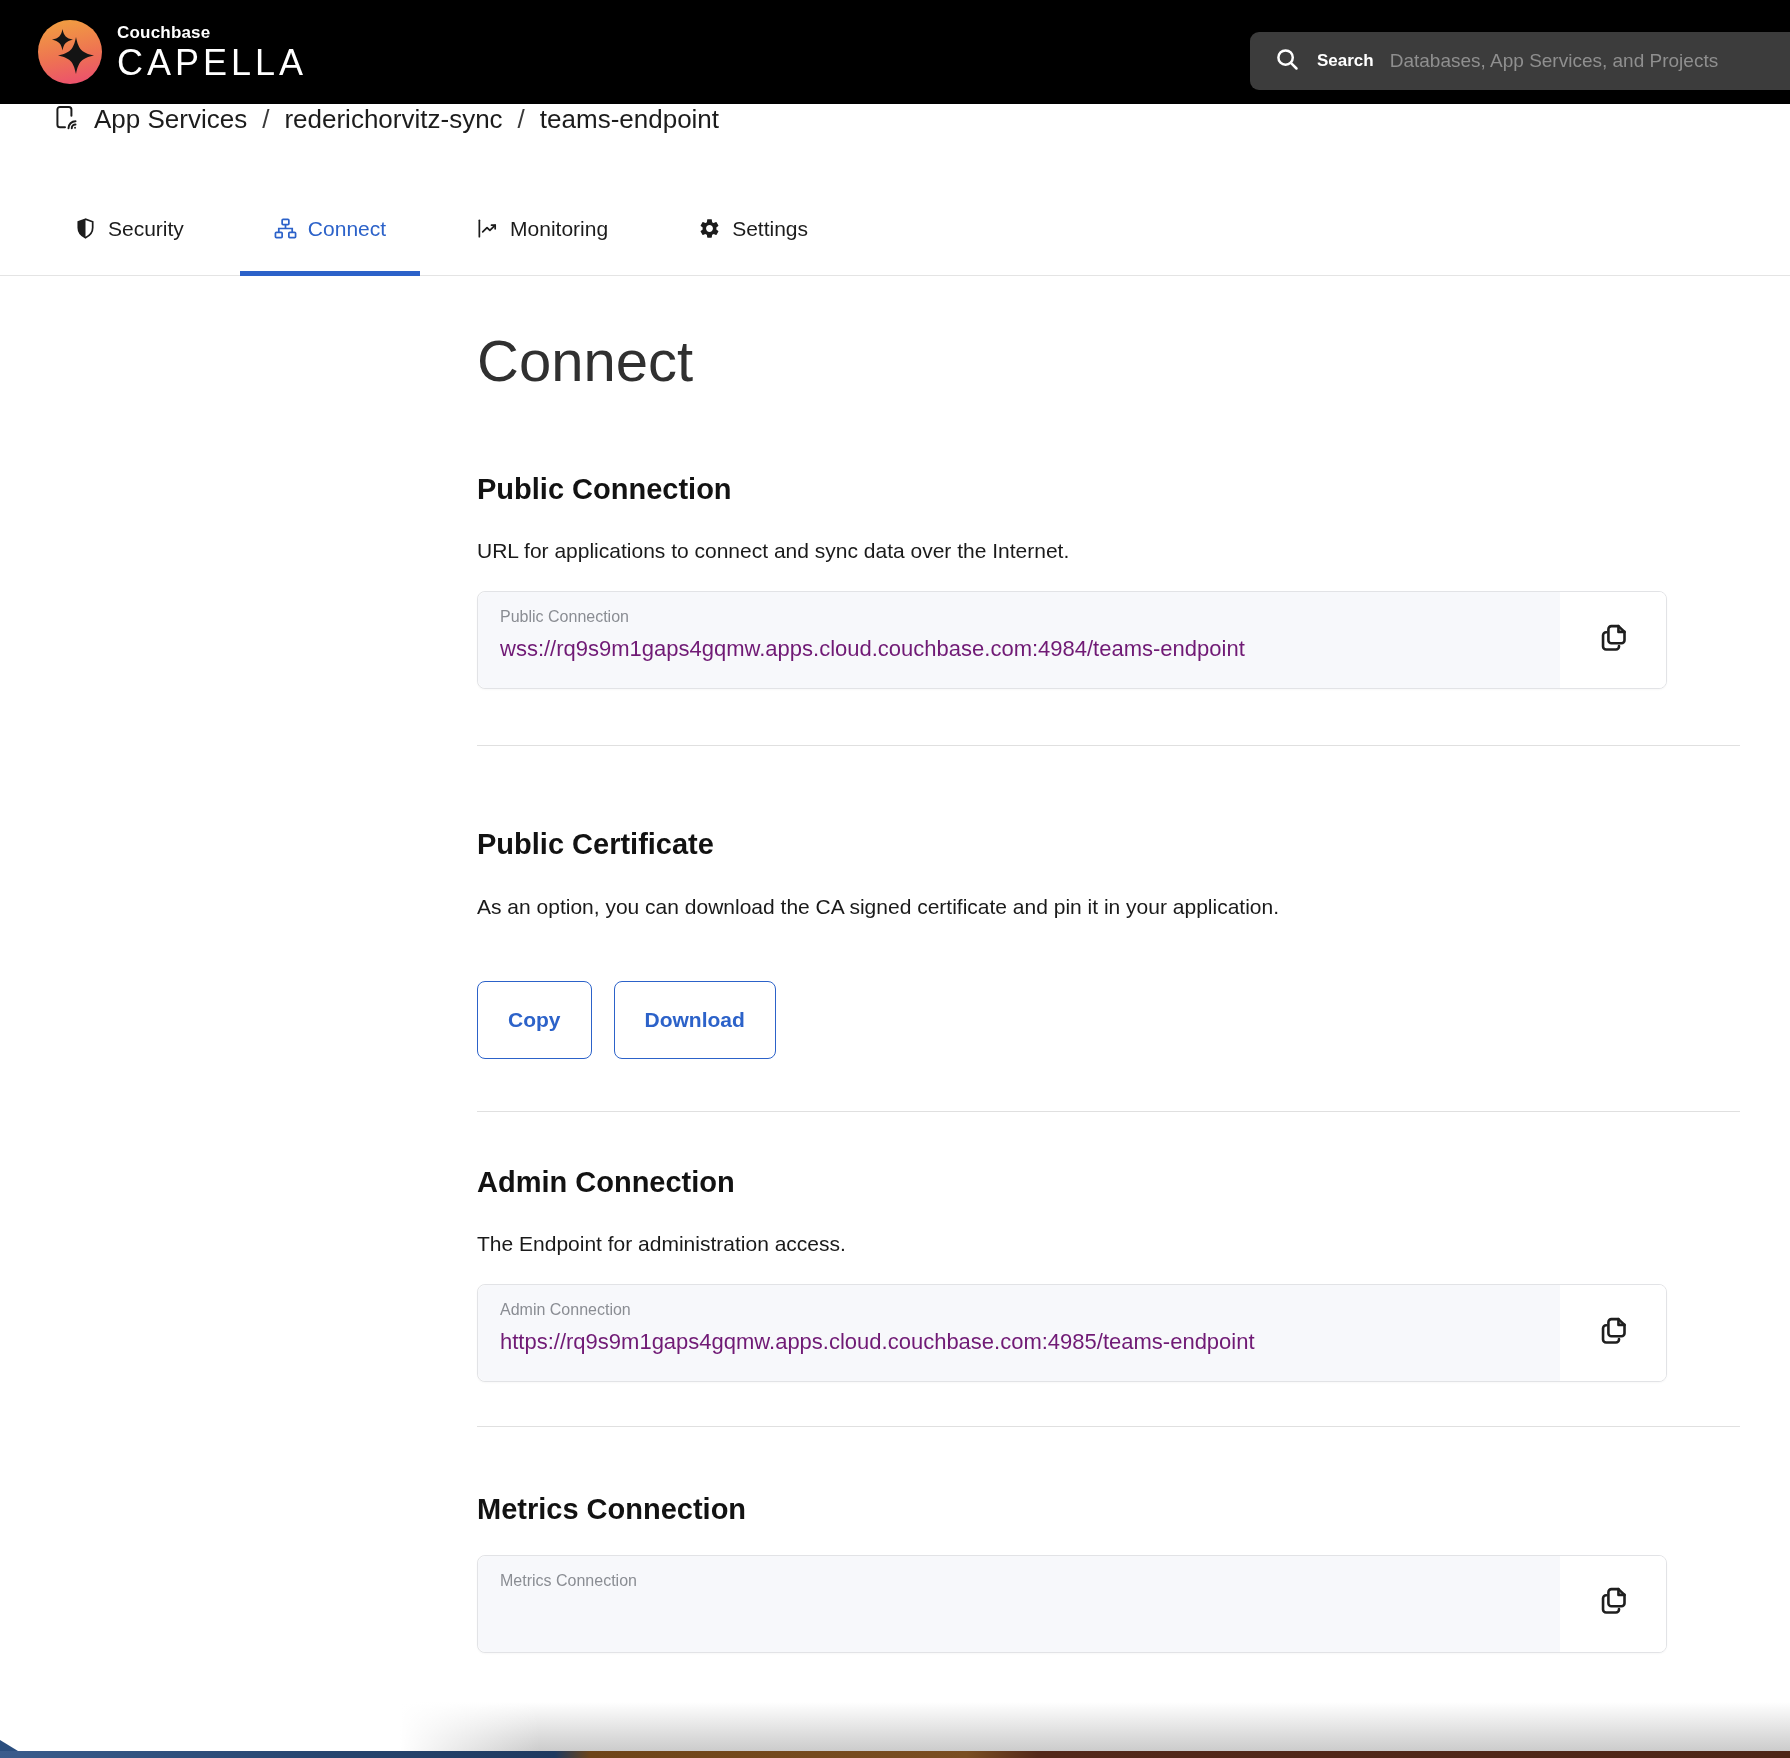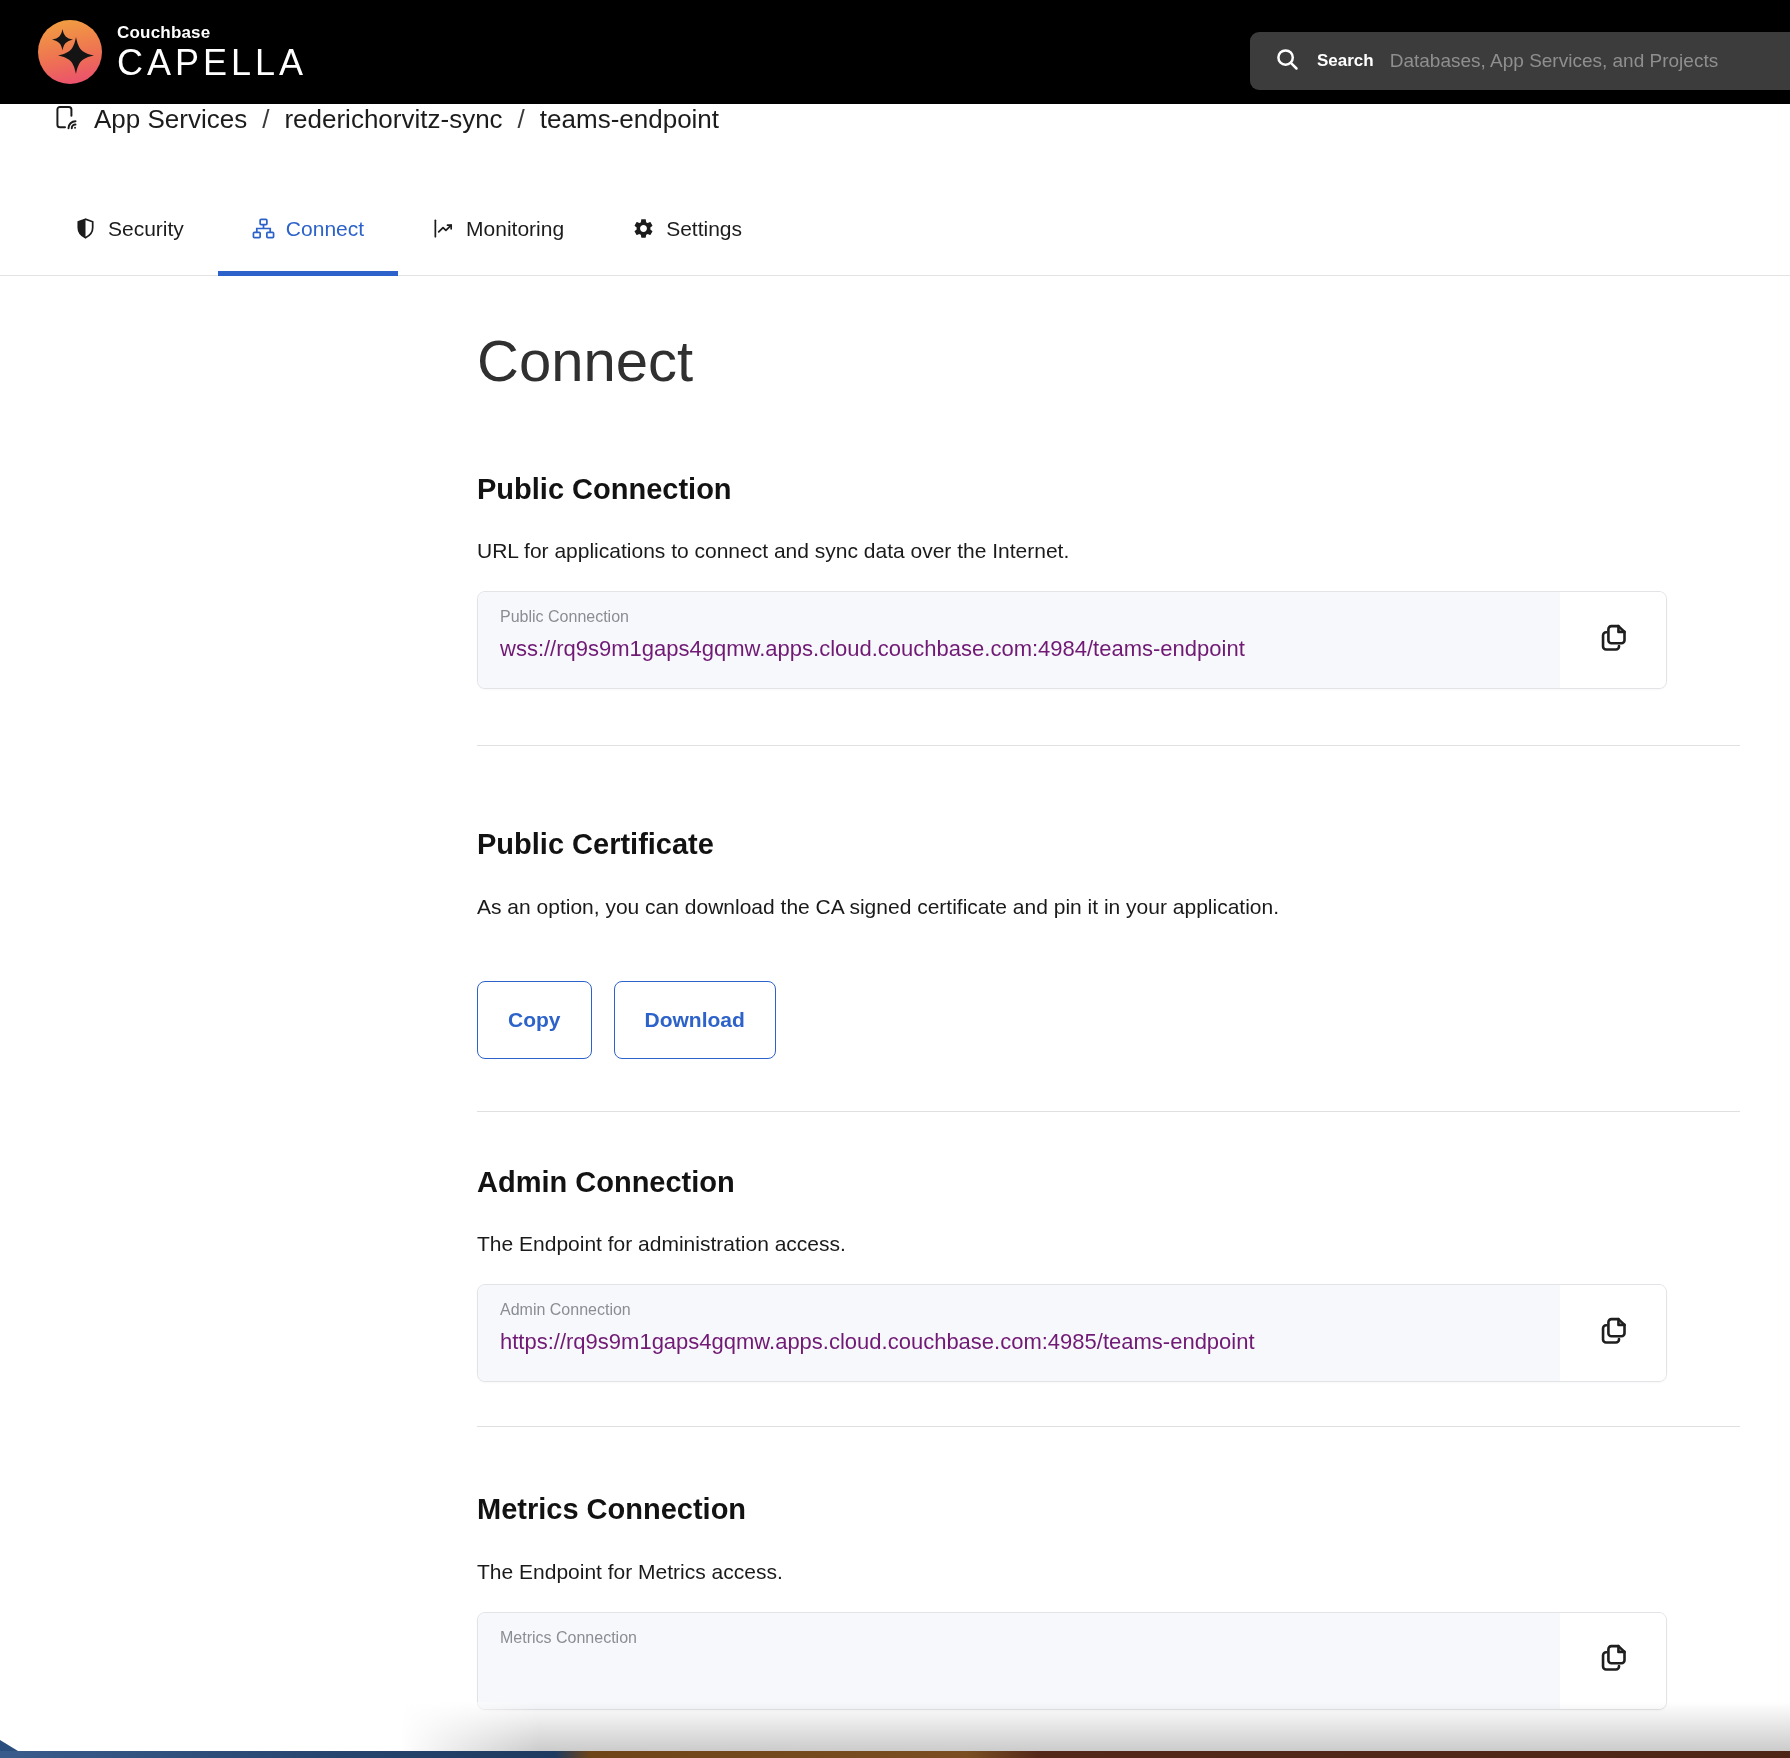--- a/index.html
+++ b/index.html
@@ -22,21 +22,21 @@
   .search-label { color:#fff; font-size:17px; font-weight:700; }
   .search-placeholder { color:#8F8F8F; font-size:19px; white-space:nowrap; }
 
   
   .breadcrumb-row { height:64px; display:flex; align-items:flex-start; gap:15px; padding-left:51px; font-size:26px; }
   .crumb { color:#1c1c1c; }
   .crumb.bold { font-weight:400; }
   .crumb-sep { color:#3a3a3a; }
 
   
-  .tab-row { height:108px; display:flex; align-items:stretch; padding-left:40px; border-bottom:1px solid #E4E4E4; }
+  .tab-row { height:108px; display:flex; align-items:stretch; padding-left:40px; border-bottom:1px solid #E4E4E4;gap:22px; }
   .tab { display:flex; align-items:center; gap:11px; padding:14px 34px 0; font-size:21px; color:#1C1C1C; position:relative; cursor:pointer; }
   .tab.active { color:#2C62C9; }
   .tab.active::after { content:""; position:absolute; left:0; right:0; bottom:-1px; height:5px; background:#2C62C9; }
   .tab .icn { display:flex; align-items:center; }
 
   
   .main { padding:0 50px 0 477px; }
   .page-title { font-size:58px; font-weight:400; color:#303030; margin:52px 0 0; line-height:1.15; }
   .section-title { font-size:29px; font-weight:700; color:#121212; margin:0; line-height:1.15; }
   .mt-s1 { margin-top:78px; }
@@ -198,21 +198,20 @@
           <path d="M6.8 7.5h-.2A2.2 2.2 0 0 0 4.4 9.7v8.1A2.2 2.2 0 0 0 6.6 20h7.2a2.2 2.2 0 0 0 2.2-2.2v-.3"></path>
           <path d="M15.6 3h-5.1A2.2 2.2 0 0 0 8.3 5.2v8.1a2.2 2.2 0 0 0 2.2 2.2h7.3a2.2 2.2 0 0 0 2.2-2.2V7.2z"></path>
           <path d="M15.6 3v4.2H20"></path>
         </svg>
       </span>
     </div>
   </div>
   <hr class="divider d3">
 
   <h2 class="section-title mt-s4">Metrics Connection</h2>
-  <p class="section-desc">The Endpoint for Metrics access.</p>
   <div class="field-card">
     <div class="field-main">
       <div class="field-label">Metrics Connection</div>
     </div>
     <div class="copy-zone">
       <span class="icn">
         <svg viewBox="0 0 24 24" width="33" height="35" fill="none" stroke="#1F1F1F" stroke-width="1.9" stroke-linejoin="round" stroke-linecap="round">
           <path d="M6.8 7.5h-.2A2.2 2.2 0 0 0 4.4 9.7v8.1A2.2 2.2 0 0 0 6.6 20h7.2a2.2 2.2 0 0 0 2.2-2.2v-.3"></path>
           <path d="M15.6 3h-5.1A2.2 2.2 0 0 0 8.3 5.2v8.1a2.2 2.2 0 0 0 2.2 2.2h7.3a2.2 2.2 0 0 0 2.2-2.2V7.2z"></path>
           <path d="M15.6 3v4.2H20"></path>

